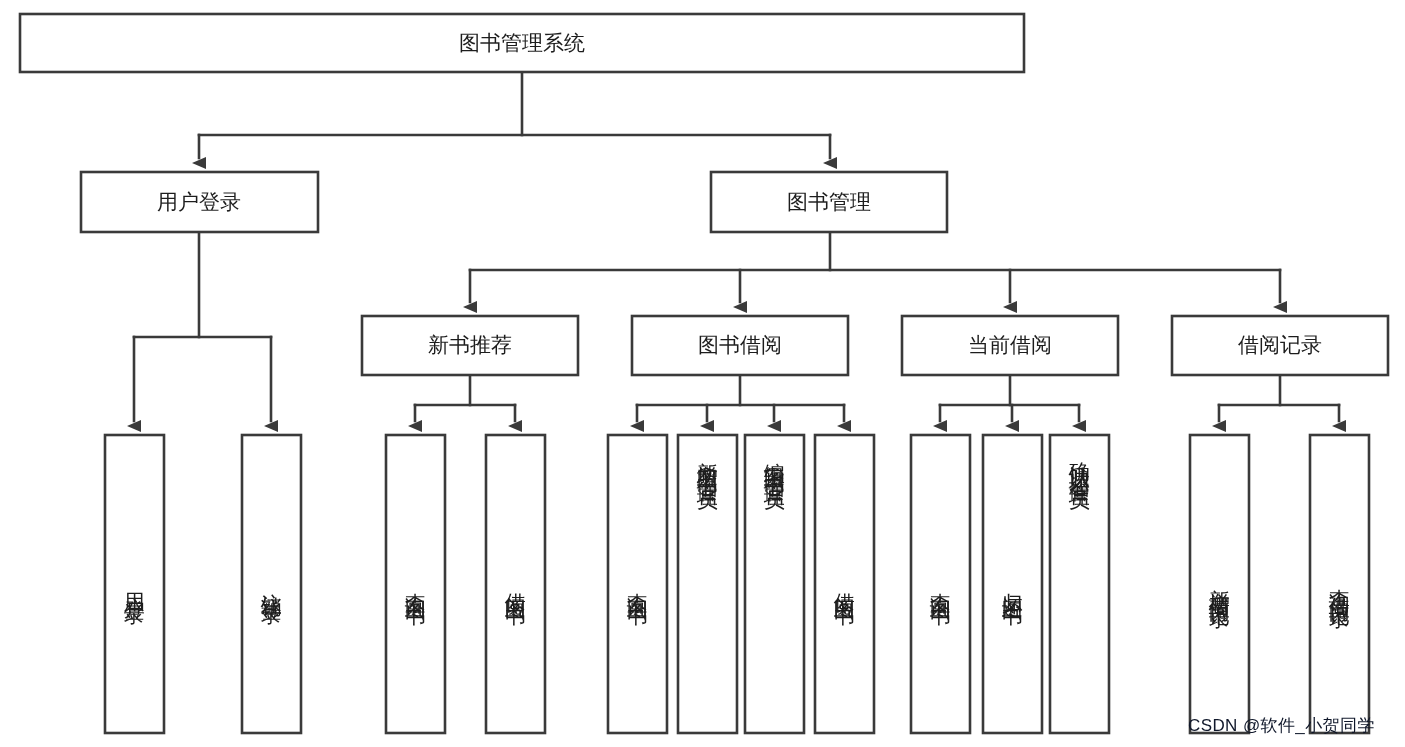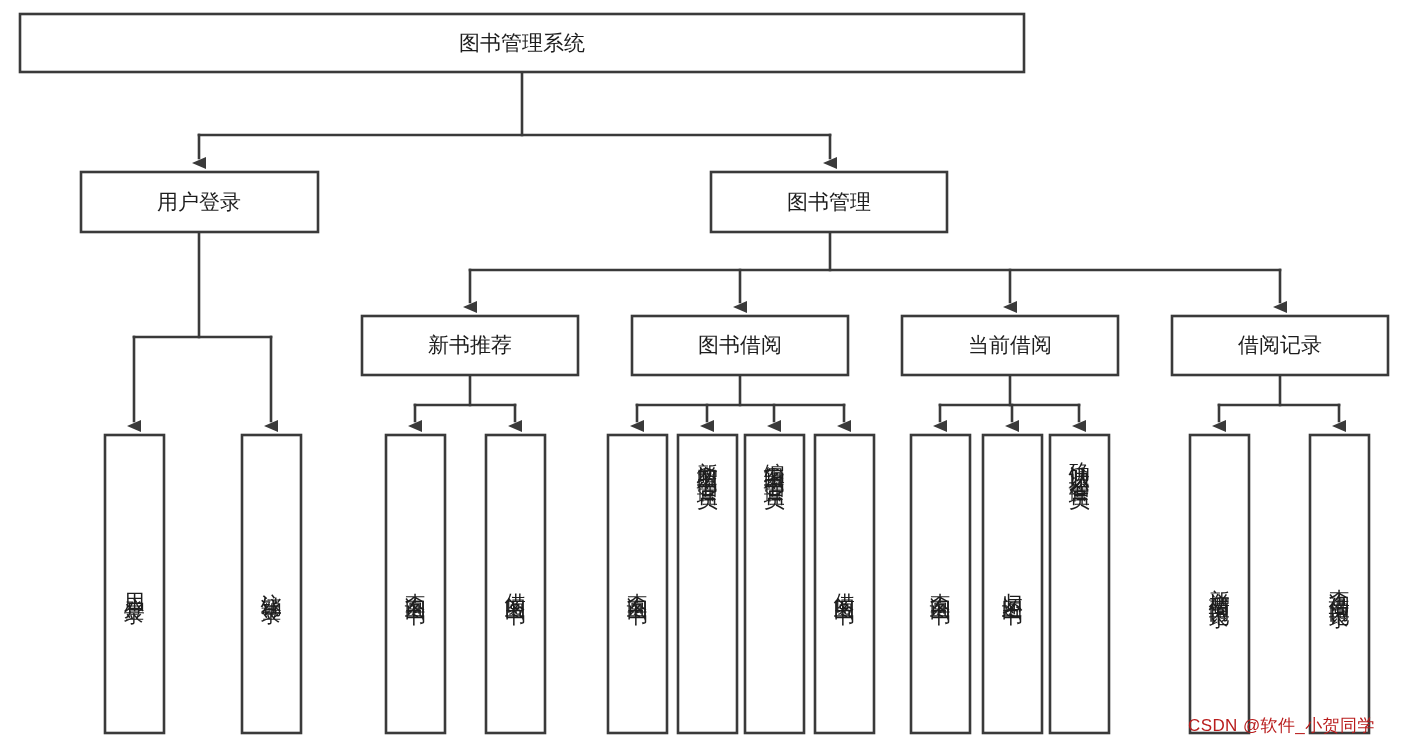--- a/index.html
+++ b/index.html
@@ -66,21 +66,21 @@
     letter-spacing: 4px;
     white-space: nowrap;
     text-align: center;
   }
   .watermark {
     position: absolute;
     left: 1188px;
     top: 714px;
     font-family: "Liberation Sans", "DejaVu Sans", sans-serif;
     font-size: 17px;
-    color: #b91c1c;
+    color: #0f172a;
     white-space: nowrap;
     letter-spacing: 0.4px;
   }
 </style>
 </head>
 <body>
 
 <div id="diagram-root">
 
   <svg class="flow" viewBox="0 0 1405 747">

